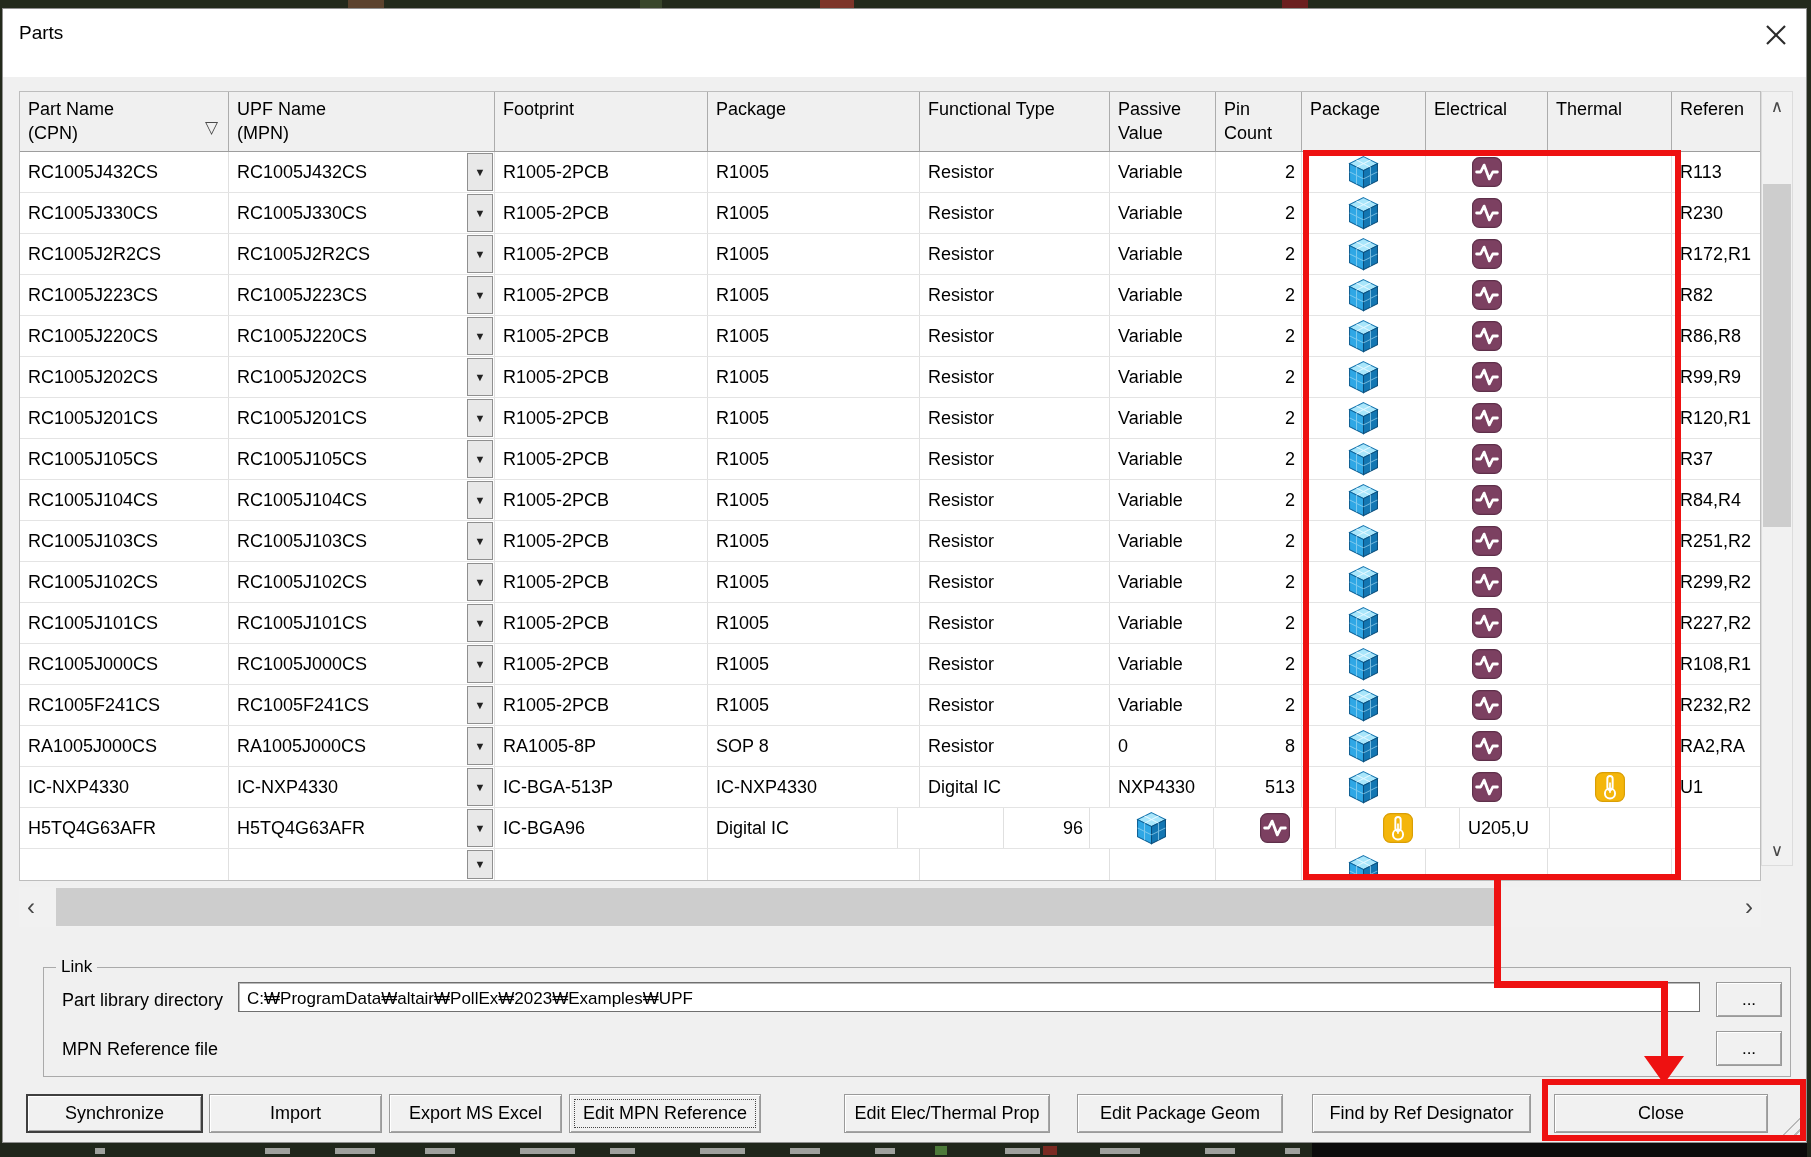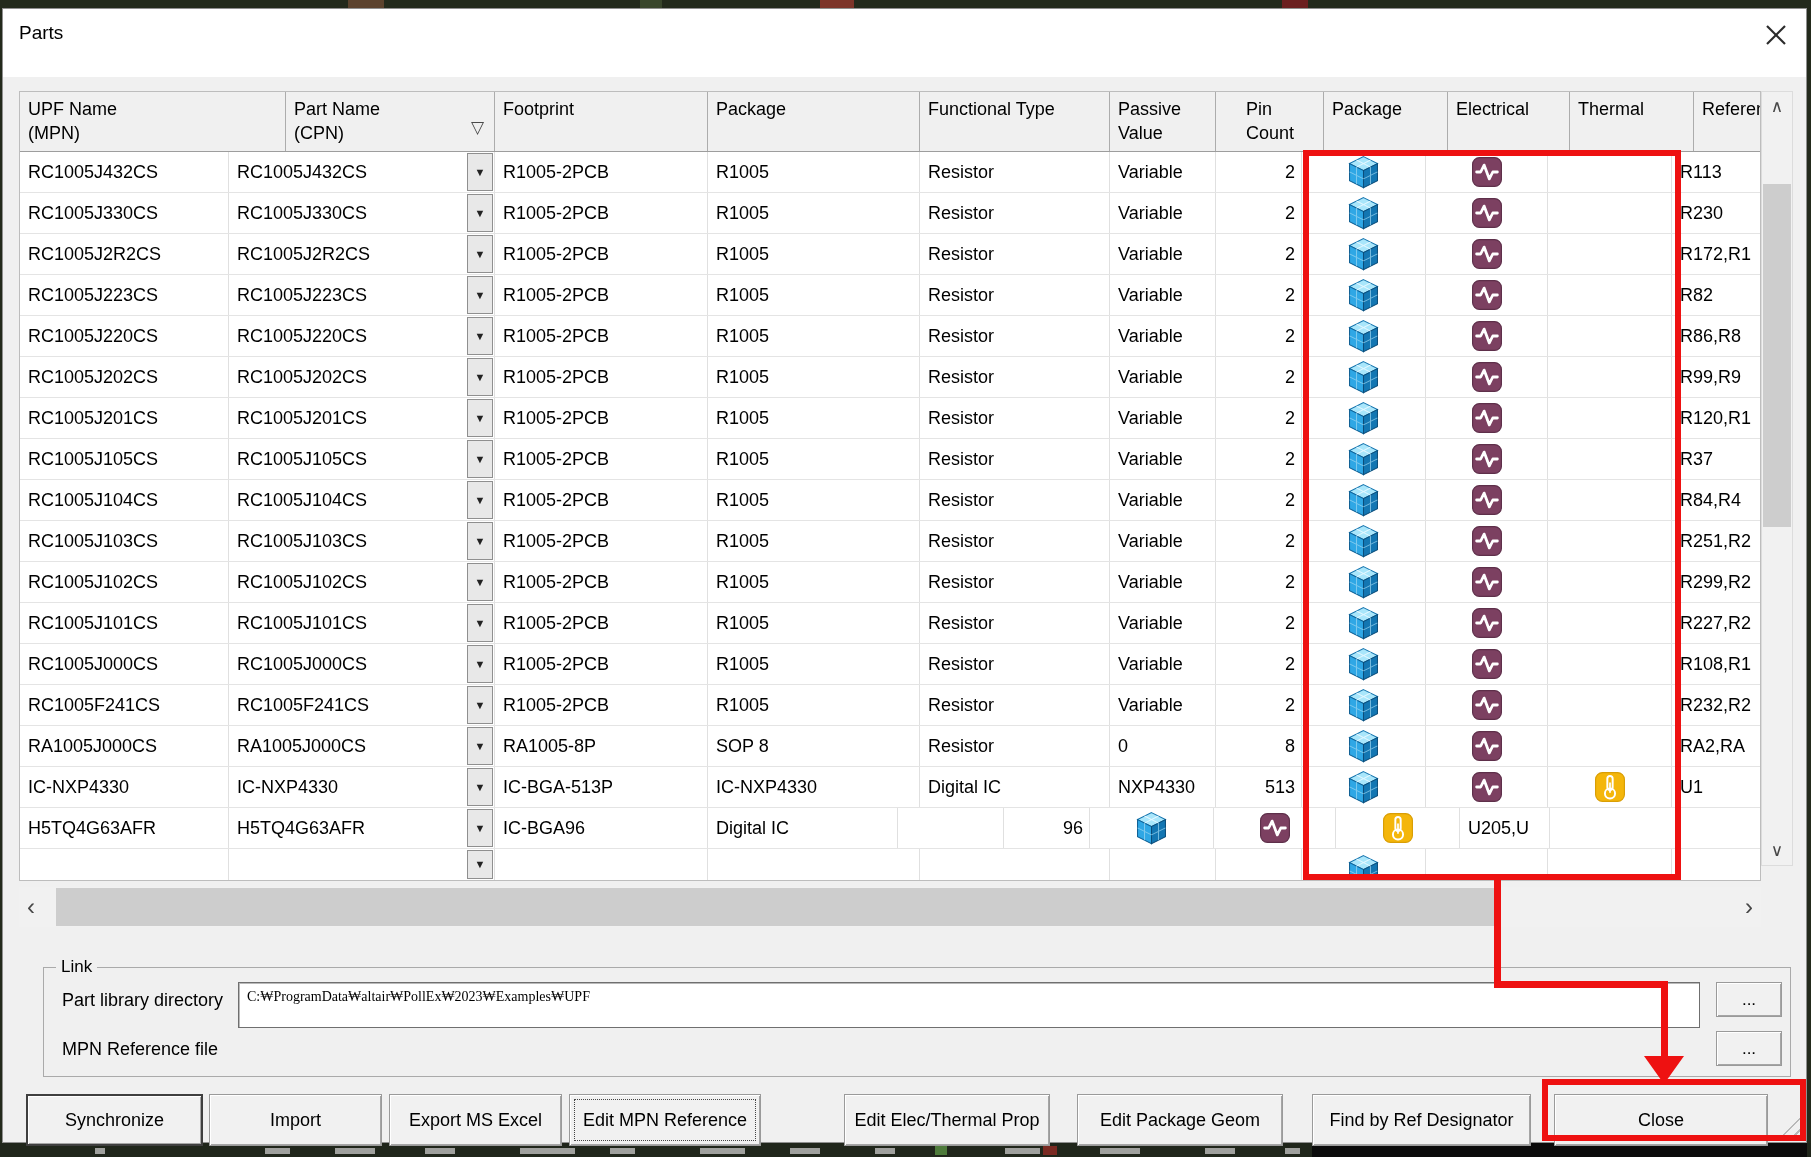--- a/index.html
+++ b/index.html
@@ -41,30 +41,30 @@
   .vscroll .down{left:0;right:0;bottom:4px;}
   .hscroll{position:absolute;left:16px;top:878px;width:1742px;height:40px;background:#f1f1f1;}
   .hthumb{position:absolute;top:1px;bottom:1px;left:37px;width:1440px;background:#cdcdcd;}
   .hscroll .left{left:8px;top:6px;font-size:24px;}
   .hscroll .right{right:8px;top:6px;font-size:24px;}
   
   .linkbox{position:absolute;left:40px;top:958px;width:1748px;height:110px;
            border:1px solid #aaaaaa;box-sizing:border-box;}
   .linkbox-label{position:absolute;left:12px;top:-11px;background:#f0f0f0;padding:0 5px;font-size:17px;color:#000;}
   .fieldrow-label{position:absolute;left:18px;font-size:18px;color:#000;}
-  .textfield{position:absolute;left:194px;width:1462px;height:46px;background:#ffffff;
+  .textfield{position:absolute;left:194px;width:1462px;height:30px;background:#ffffff;
              border:1px solid #6f6f6f;box-sizing:border-box;box-shadow:inset 1px 1px 0 #b9b9b9;
-             font-size:14px;font-family:Liberation Serif, serif;color:#000;
+             font-size:17px;font-family:Liberation Sans, sans-serif;color:#000;
              padding:6px 8px 0 8px;white-space:nowrap;overflow:hidden;}
   .browse-btn{position:absolute;left:1672px;width:66px;height:35px;background:#f1f1f1;
              border:1px solid #9a9a9a;box-sizing:border-box;
              box-shadow:inset 1px 1px 0 #ffffff, inset -1px -1px 0 #a5a5a5;
              display:flex;align-items:center;justify-content:center;font-size:17px;cursor:pointer;}
   
-  .btn{position:absolute;top:1085px;height:52px;background:#f1f1f1;border:1px solid #9a9a9a;
+  .btn{position:absolute;top:1085px;height:39px;background:#f1f1f1;border:1px solid #9a9a9a;
        box-sizing:border-box;box-shadow:inset 1px 1px 0 #ffffff, inset -1px -1px 0 #a5a5a5;
        display:flex;align-items:center;justify-content:center;font-size:18px;color:#000;cursor:pointer;text-align:right;}
   .btn.default{border:2px solid #3f3f3f;}
   .btn.focused::after{content:"";position:absolute;left:4px;right:4px;top:4px;bottom:4px;
        border:1px dotted #444;}
   .btn.disabled{color:#000000;cursor:default;}
   .grip{position:absolute;left:1772px;top:1102px;width:26px;height:26px;
         background:repeating-linear-gradient(135deg,transparent 0 6px,#b8b8b8 6px 8px);
         clip-path:polygon(100% 0,100% 100%,0 100%);}
   
@@ -109,43 +109,43 @@
       <div class="close-btn">
         <svg width="22" height="22" viewBox="0 0 22 22">
           <line x1="2" y1="2" x2="20" y2="20" stroke="#2b2b2b" stroke-width="2.2"></line>
           <line x1="20" y1="2" x2="2" y2="20" stroke="#2b2b2b" stroke-width="2.2"></line>
         </svg>
       </div>
     </div>
 
     <div class="table-wrap">
       <div class="thead">
-          <div class="th" style="width: 266px;">
-            <div>UPF Name</div>
-            <div>(MPN)</div>
-          </div>
           <div class="th" style="width: 209px;">
             <div>Part Name</div>
             <div>(CPN)</div>
             <span class="sort">▽</span>
           </div>
+          <div class="th" style="width: 266px;">
+            <div>UPF Name</div>
+            <div>(MPN)</div>
+          </div>
           <div class="th" style="width: 213px;">
             <div>Footprint</div>
           </div>
           <div class="th" style="width: 212px;">
             <div>Package</div>
           </div>
           <div class="th" style="width: 190px;">
             <div>Functional Type</div>
           </div>
           <div class="th" style="width: 106px;">
             <div>Passive</div>
             <div>Value</div>
           </div>
-          <div class="th" style="width: 86px; margin-left: 22px;">
+          <div class="th" style="width: 86px;">
             <div>Pin</div>
             <div>Count</div>
           </div>
           <div class="th" style="width: 124px;">
             <div>Package</div>
           </div>
           <div class="th" style="width: 122px;">
             <div>Electrical</div>
           </div>
           <div class="th" style="width: 124px;">

